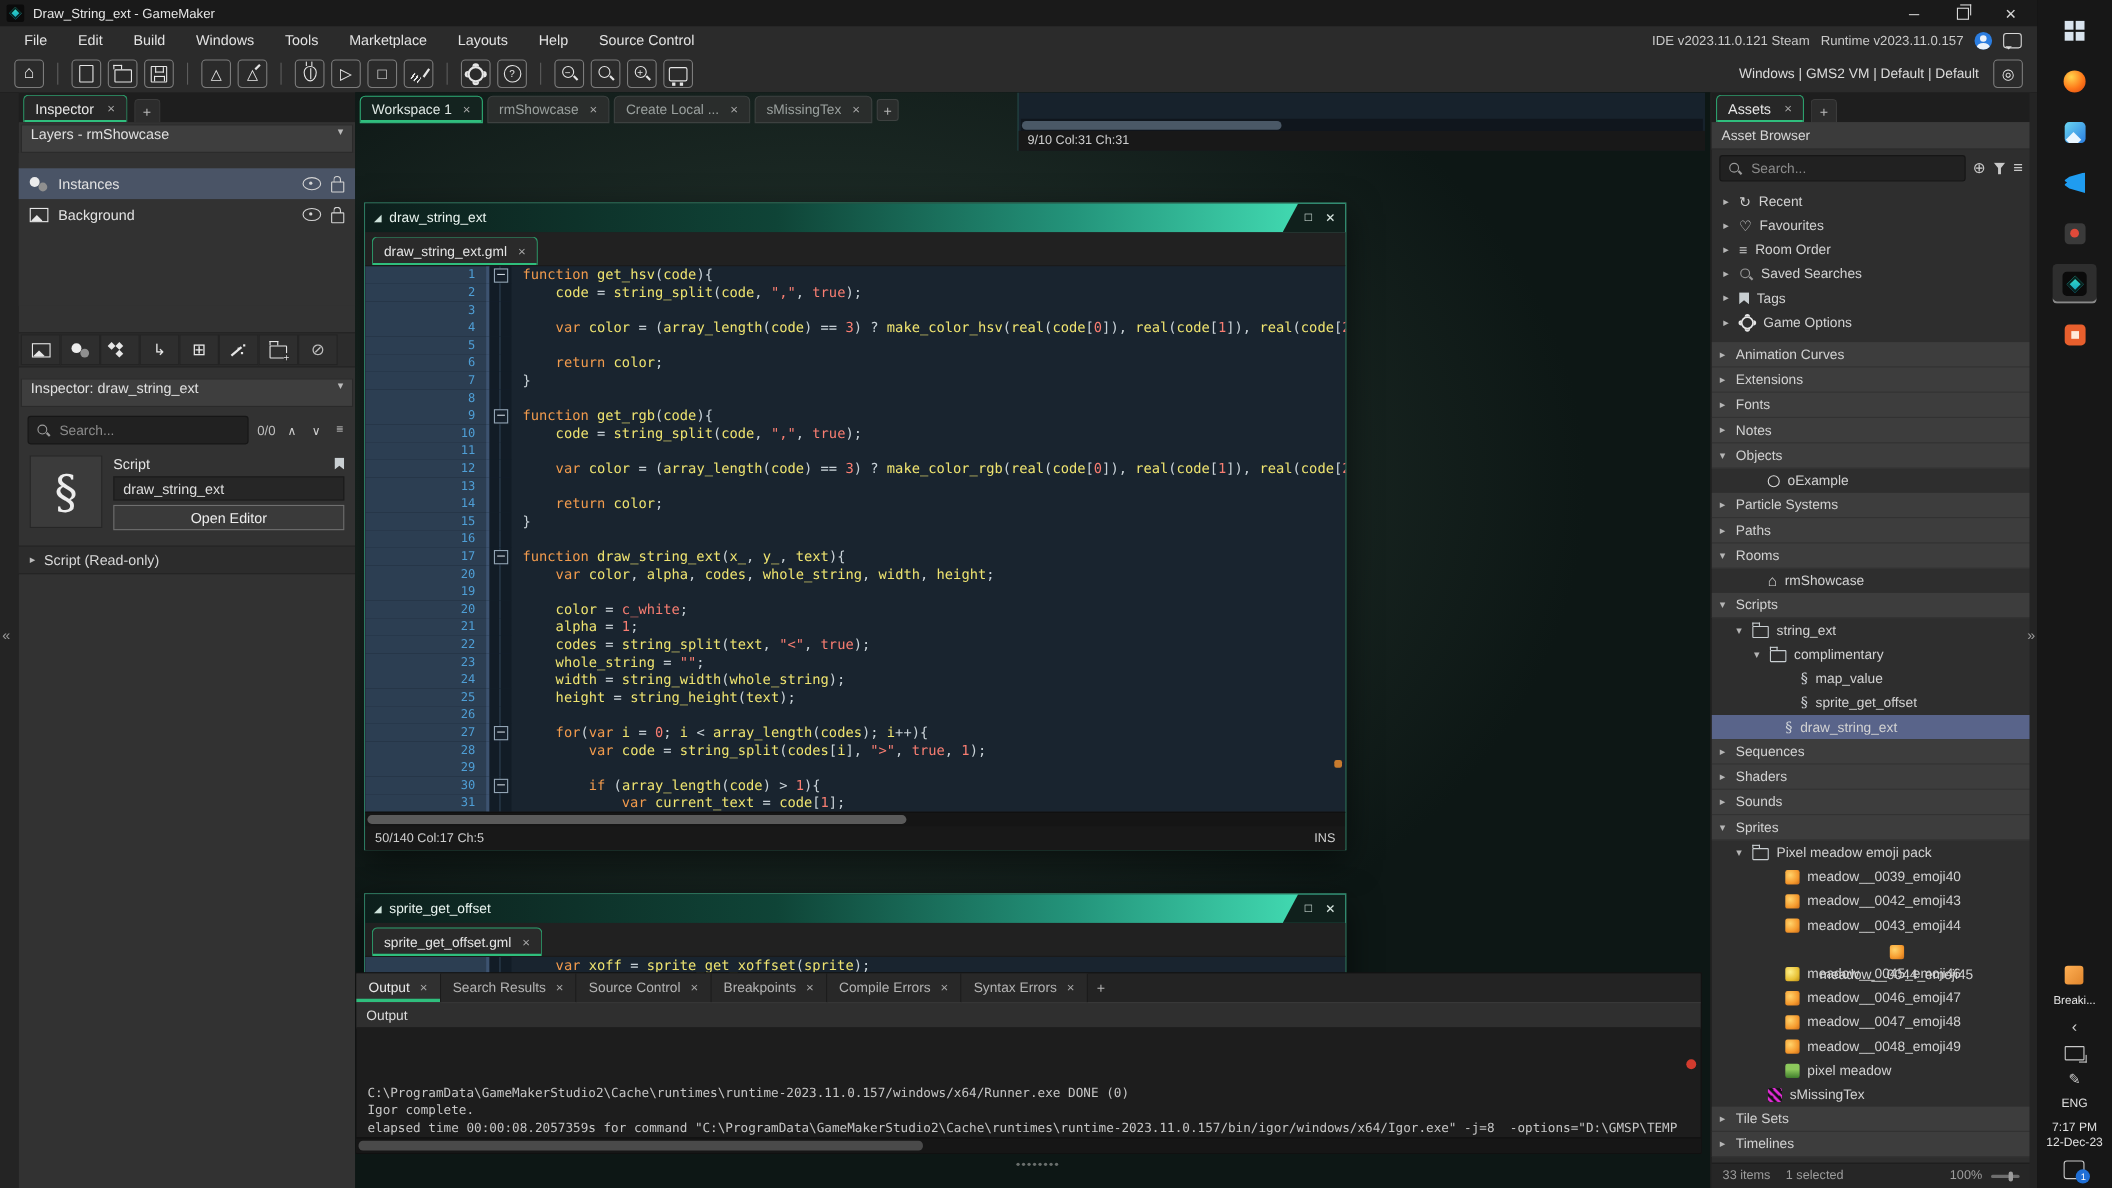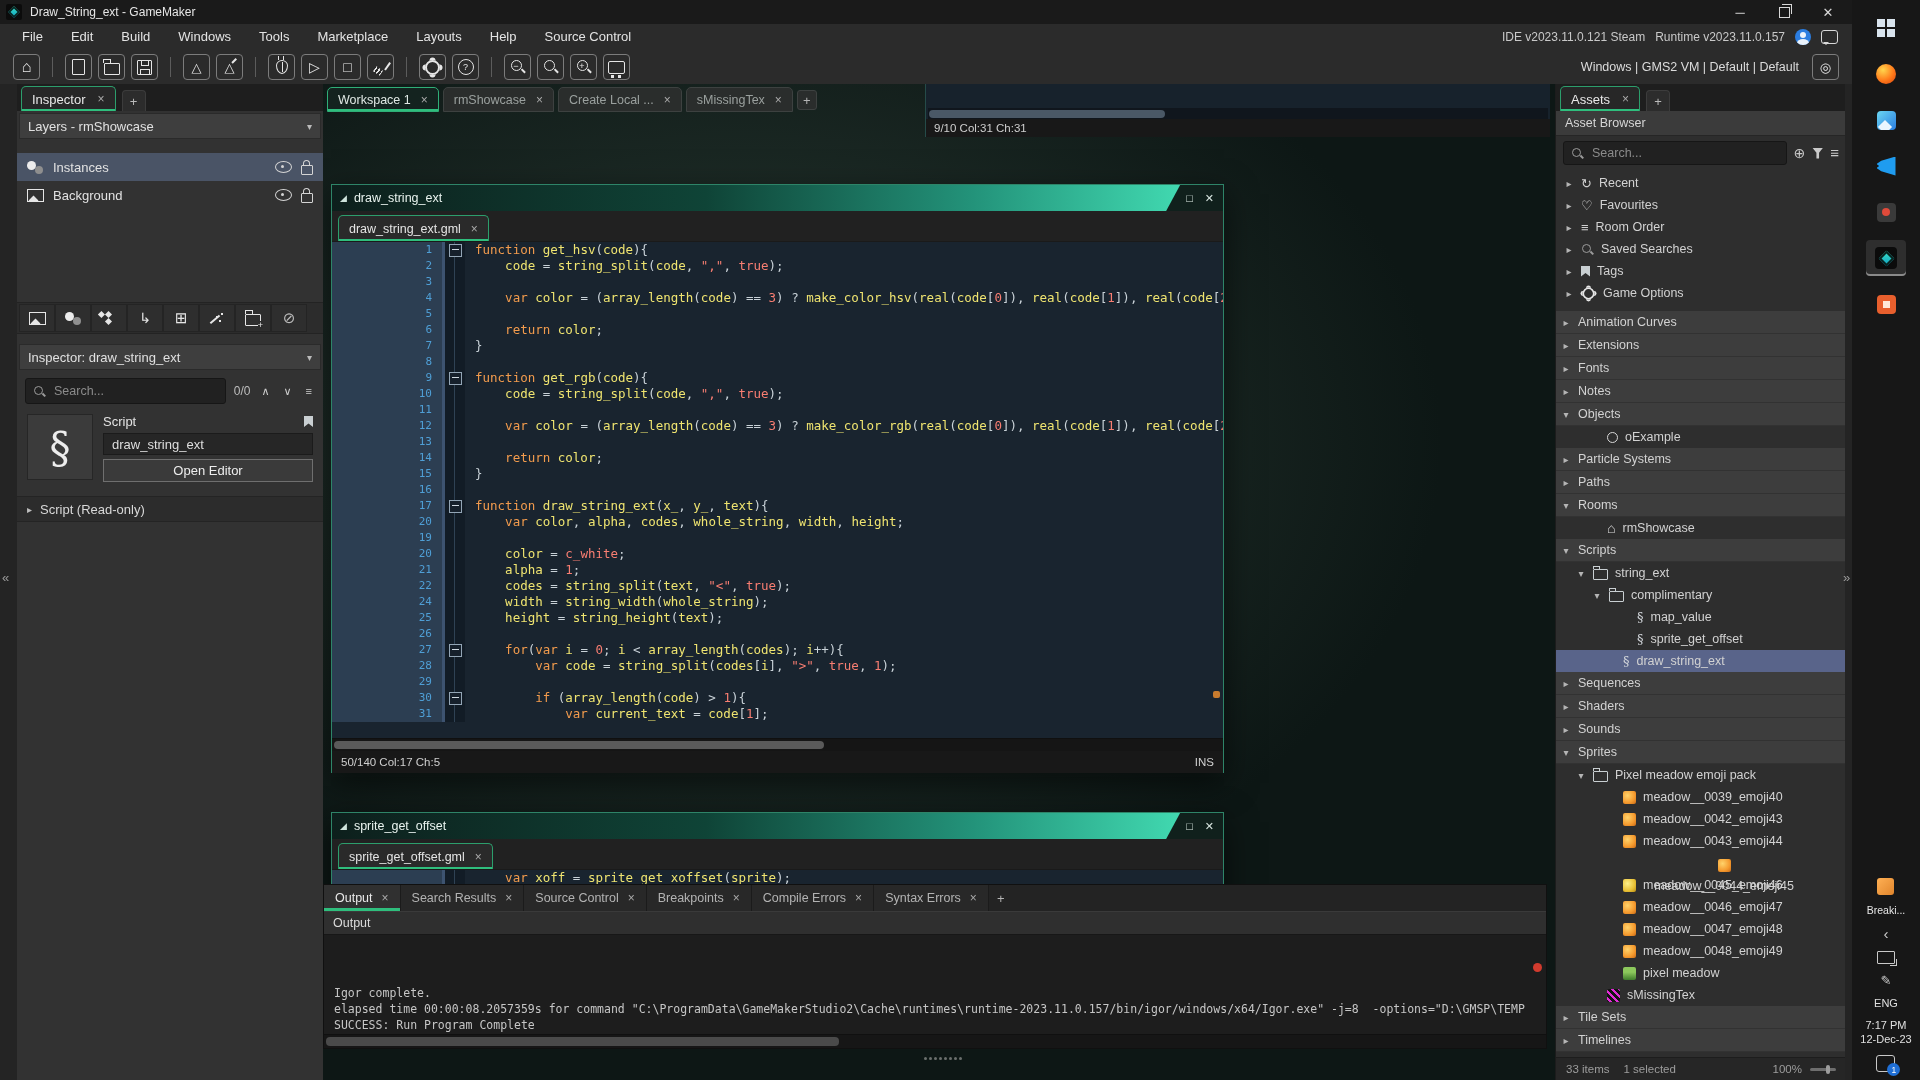--- a/index.html
+++ b/index.html
@@ -80,21 +80,21 @@
   
   #left-strip{position:absolute;left:0;top:84px;bottom:0;width:17px;background:#242424;border-right:1px solid #191919;}
   #left-collapse{position:absolute;left:2px;top:570px;color:#9a9a9a;font-size:13px;}
   #right-strip{position:absolute;left:1845px;top:84px;bottom:0;width:7px;background:#242424;}
   #right-collapse{position:absolute;left:1843px;top:570px;color:#9a9a9a;font-size:13px;z-index:5;}
   #inspector{position:absolute;left:17px;top:84px;width:306px;bottom:0;background:#323232;border-right:1px solid #1c1c1c;}
   .ptabrow{height:27px;background:#1e1e1e;display:flex;align-items:flex-end;gap:6px;padding:0 4px;}
   .ptab{border:1px solid #2c9e6c;border-bottom:none;background:#272727;color:#e8e8e8;font-size:13px;padding:0 10px;height:24px;display:flex;align-items:center;gap:12px;border-radius:5px 5px 0 0;box-shadow:inset 0 -2px 0 #2fbe7d;}
   .tab-x{color:#aaa;font-size:12px;cursor:default;}
   .ptab-plus{width:22px;height:20px;background:#2c2c2c;border:1px solid #3c3c3c;border-bottom:none;border-radius:4px 4px 0 0;display:grid;place-items:center;color:#bbb;font-size:13px;margin-bottom:0;}
-  .dropdown-bar{height:24px;background:#3e3e3e;border:1px solid #2a2a2a;margin:2px 2px 0 2px;display:flex;align-items:center;justify-content:space-between;padding:0 8px;font-size:13px;color:#e0e0e0;}
+  .dropdown-bar{height:24px;background:#3e3e3e;border:1px solid #2a2a2a;margin:2px 2px 0 2px;display:flex;justify-content:space-between;padding:0 8px;font-size:13px;color:#e0e0e0;}
   .dd-caret{color:#bbb;font-size:10px;}
   #layers-list{padding-top:14px;height:125px;background:#323232;}
   .layer-row{height:28px;display:flex;align-items:center;gap:9px;padding:0 10px;font-size:13px;color:#e2e2e2;}
   .layer-row.sel{background:#4a5466;}
   .layer-label{flex:1;}
   #layer-tools{height:30px;background:#2c2c2c;border-top:1px solid #232323;border-bottom:1px solid #232323;display:flex;align-items:center;padding:0 2px;margin-top:24px;}
   .ltool{width:36px;height:28px;background:#2e2e2e;border:1px solid #242424;display:grid;place-items:center;padding:0;}
   .searchrow{display:flex;align-items:center;gap:8px;margin:8px 8px 0 8px;}
   .searchbox{flex:1;display:flex;align-items:center;gap:6px;background:#212121;border:1px solid #161616;border-radius:3px;height:24px;padding:0 7px;}
   .searchbox input{background:transparent;border:none;outline:none;color:#cfcfcf;font-size:12.5px;width:100%;font-family:"Liberation Sans",sans-serif;}
@@ -571,20 +571,25 @@
               <span class="ln">21</span>
               <span class="fc"></span>
               <span class="ccode"><span class="tk-p">    </span><span class="tk-i">alpha</span><span class="tk-p"> = </span><span class="tk-n">1</span><span class="tk-p">;</span></span>
             </div>
             <div class="cl">
               <span class="ln">22</span>
               <span class="fc"></span>
               <span class="ccode"><span class="tk-p">    </span><span class="tk-i">codes</span><span class="tk-p"> = </span><span class="tk-i">string_split</span><span class="tk-p">(</span><span class="tk-i">text</span><span class="tk-p">, </span><span class="tk-s">"&lt;"</span><span class="tk-p">, </span><span class="tk-n">true</span><span class="tk-p">);</span></span>
             </div>
             <div class="cl">
+              <span class="ln">23</span>
+              <span class="fc"></span>
+              <span class="ccode"><span class="tk-p">    </span><span class="tk-i">whole_string</span><span class="tk-p"> = </span><span class="tk-s">""</span><span class="tk-p">;</span></span>
+            </div>
+            <div class="cl">
               <span class="ln">24</span>
               <span class="fc"></span>
               <span class="ccode"><span class="tk-p">    </span><span class="tk-i">width</span><span class="tk-p"> = </span><span class="tk-i">string_width</span><span class="tk-p">(</span><span class="tk-i">whole_string</span><span class="tk-p">);</span></span>
             </div>
             <div class="cl">
               <span class="ln">25</span>
               <span class="fc"></span>
               <span class="ccode"><span class="tk-p">    </span><span class="tk-i">height</span><span class="tk-p"> = </span><span class="tk-i">string_height</span><span class="tk-p">(</span><span class="tk-i">text</span><span class="tk-p">);</span></span>
             </div>
             <div class="cl">
@@ -681,20 +686,21 @@
               <span>Syntax Errors</span>
               <span class="tab-x">×</span>
             </div>
             <div class="otab-plus">+</div>
           </div>
         <div id="output-header">Output</div>
         <div id="output-content">
             <div class="oline">&nbsp;</div>
             <div class="oline">&nbsp;</div>
             <div class="oline">&nbsp;</div>
+            <div class="oline">C:\ProgramData\GameMakerStudio2\Cache\runtimes\runtime-2023.11.0.157/windows/x64/Runner.exe DONE (0)</div>
             <div class="oline">Igor complete.</div>
             <div class="oline">elapsed time 00:00:08.2057359s for command "C:\ProgramData\GameMakerStudio2\Cache\runtimes\runtime-2023.11.0.157/bin/igor/windows/x64/Igor.exe" -j=8  -options="D:\GMSP\TEMP</div>
             <div class="oline">SUCCESS: Run Program Complete</div>
           </div>
         <span class="red-dot"></span>
         <div id="output-scroll">
             <div class="thumb"></div>
           </div>
       </div>
 

